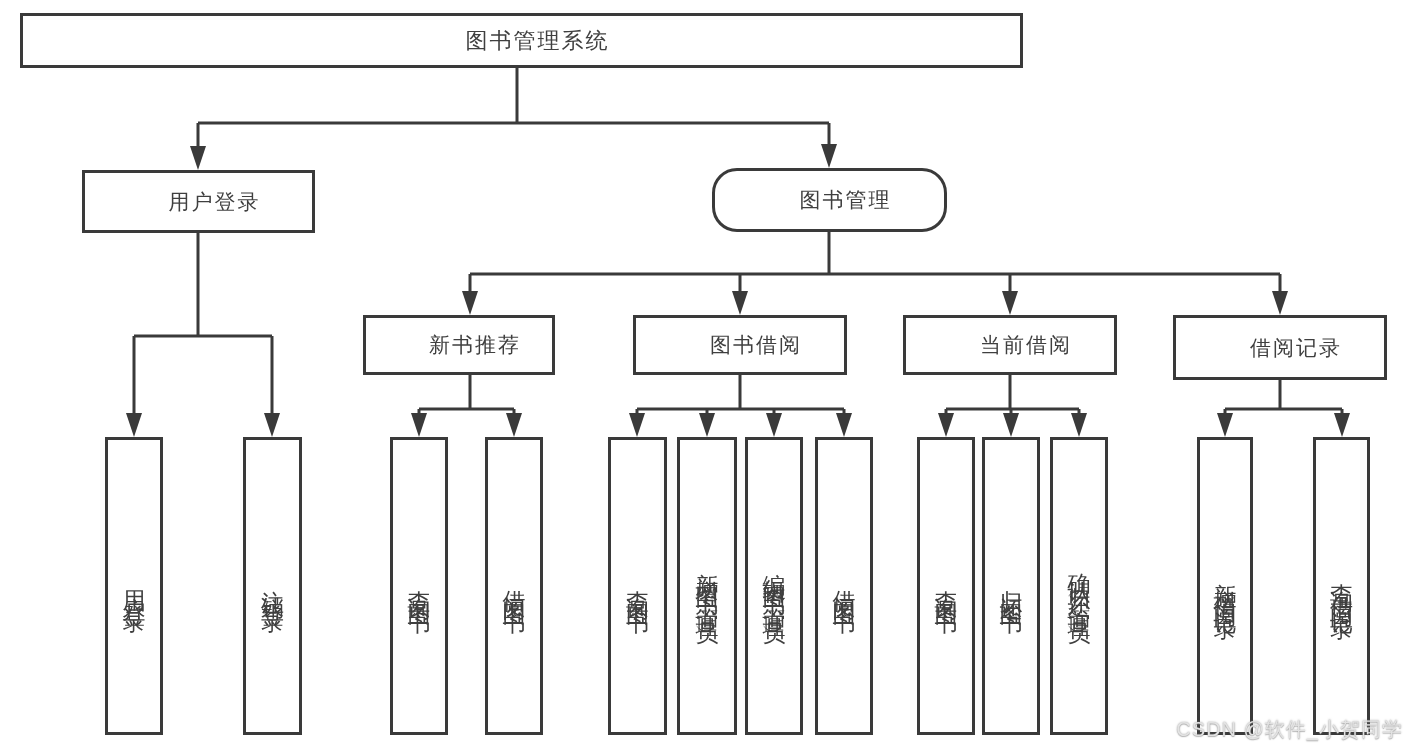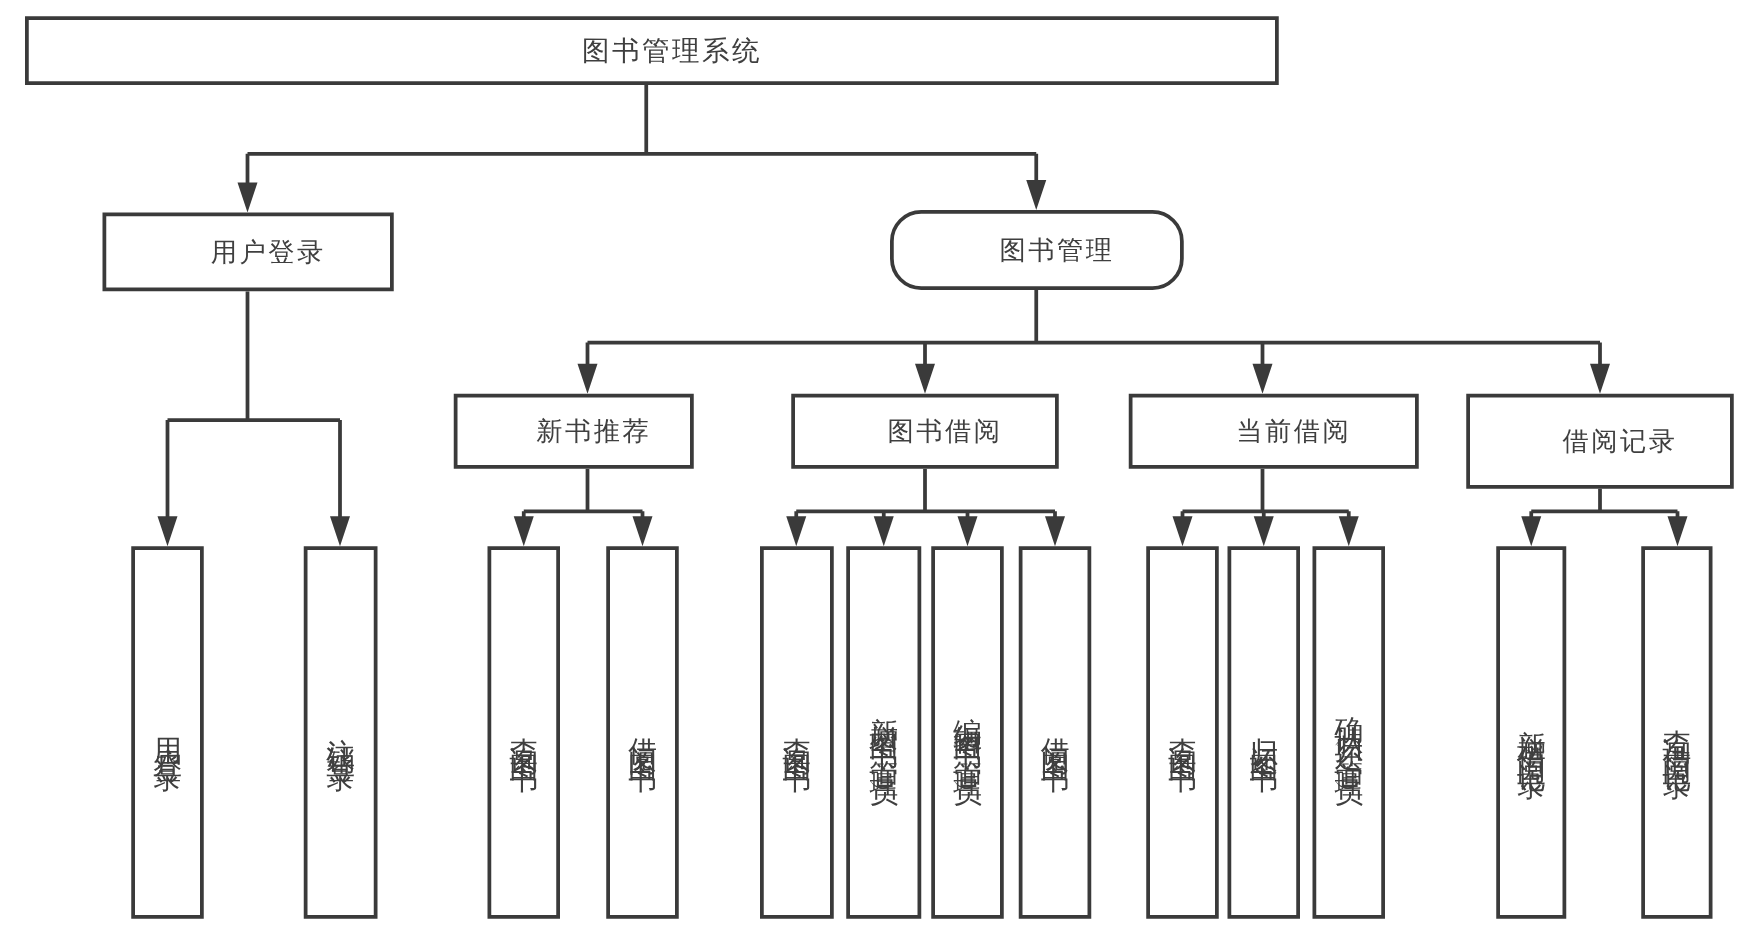--- a/index.html
+++ b/index.html
@@ -112,35 +112,36 @@
     </g>
   </svg>
 
   <div class="box" style="left:20px; top:13px; width:1003px; height:55px; font-size:22px;">图书管理系统</div>
 
   <div class="box" style="left:82px; top:170px; width:233px; height:63px;">用户登录</div>
   <div class="box" style="left:712px; top:168px; width:235px; height:64px;border-radius:25px;">图书管理</div>
 
   <div class="box" style="left:363px; top:315px; width:192px; height:60px;">新书推荐</div>
   <div class="box" style="left:633px; top:315px; width:214px; height:60px;">图书借阅</div>
-  <div class="box" style="left:903px; top:315px; width:232px; height:60px;">当前借阅</div>
-  <div class="box" style="left:1173px; top:315px; width:214px; height:76px;">借阅记录</div>
+  <div class="box" style="left:903px; top:315px; width:214px; height:60px;">当前借阅</div>
+  <div class="box" style="left:1173px; top:315px; width:214px; height:65px;">借阅记录</div>
 
   <div class="vbox" style="left:105px; top:437px; width:58px; height:298px;">用户登录</div>
   <div class="vbox" style="left:243px; top:437px; width:59px; height:298px;">注销登录</div>
 
   <div class="vbox" style="left:390px; top:437px; width:58px; height:298px;">查询图书</div>
   <div class="vbox" style="left:485px; top:437px; width:58px; height:298px;">借阅图书</div>
 
   <div class="vbox" style="left:608px; top:437px; width:59px; height:298px;">查询图书</div>
   <div class="vbox" style="left:677px; top:437px; width:60px; height:298px;">新增图书（管理员）</div>
   <div class="vbox" style="left:745px; top:437px; width:58px; height:298px;">编辑图书（管理员）</div>
   <div class="vbox" style="left:815px; top:437px; width:58px; height:298px;">借阅图书</div>
 
   <div class="vbox" style="left:917px; top:437px; width:58px; height:298px;">查询图书</div>
   <div class="vbox" style="left:982px; top:437px; width:58px; height:298px;">归还图书</div>
   <div class="vbox" style="left:1050px; top:437px; width:58px; height:298px;">确认归还（管理员）</div>
 
   <div class="vbox" style="left:1197px; top:437px; width:56px; height:298px;">新增借阅记录</div>
   <div class="vbox" style="left:1313px; top:437px; width:57px; height:298px;">查询借阅记录</div>
 
+  <div class="watermark">CSDN @软件_小贺同学</div>
 
 </div>
 
 </body></html>

